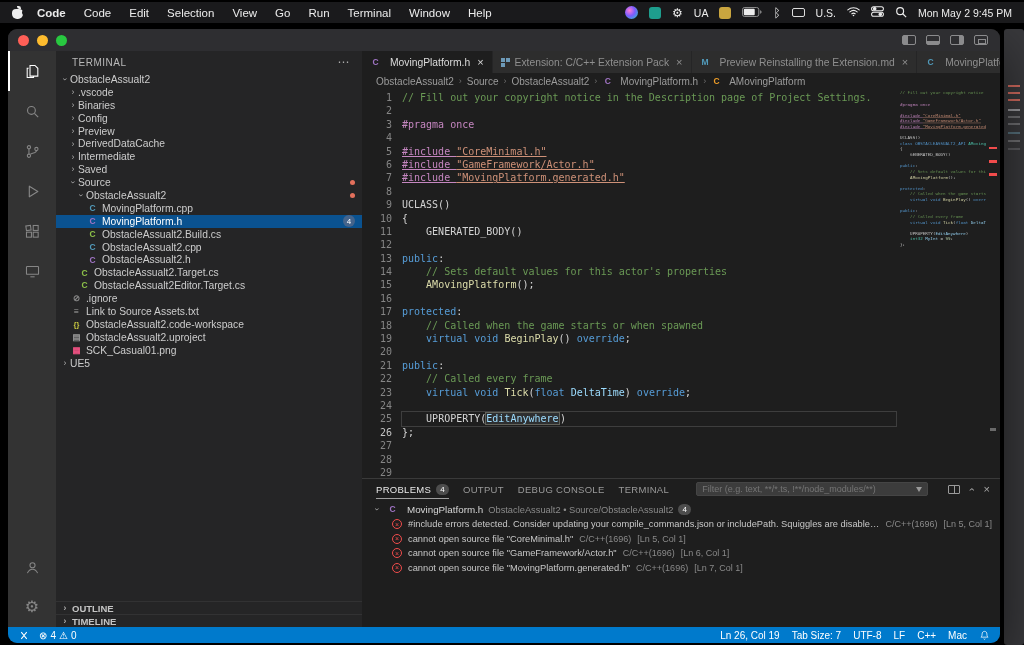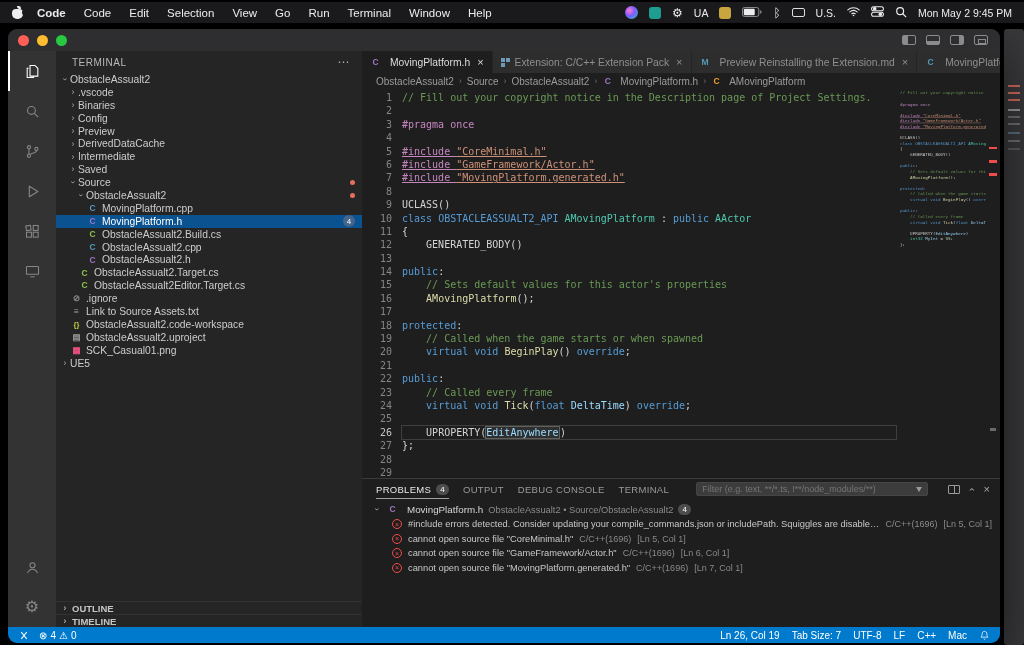--- a/index.html
+++ b/index.html
@@ -451,21 +451,20 @@
         <div class="code-lines" id="code-lines">
             <div class="cl"><span style="color: rgb(106, 153, 85);">// Fill out your copyright notice in the Description page of Project Settings.</span></div>
             <div class="cl"></div>
             <div class="cl"><span style="color: rgb(197, 134, 192);">#pragma once</span></div>
             <div class="cl"></div>
             <div class="cl"><span class="sq" style="color: rgb(197, 134, 192);">#include </span><span class="sq" style="color: rgb(206, 145, 120);">"CoreMinimal.h"</span></div>
             <div class="cl"><span class="sq" style="color: rgb(197, 134, 192);">#include </span><span class="sq" style="color: rgb(206, 145, 120);">"GameFramework/Actor.h"</span></div>
             <div class="cl"><span class="sq" style="color: rgb(197, 134, 192);">#include </span><span class="sq" style="color: rgb(206, 145, 120);">"MovingPlatform.generated.h"</span></div>
             <div class="cl"></div>
             <div class="cl"><span style="color: rgb(212, 212, 212);">UCLASS()</span></div>
-            <div class="cl"><span style="color: rgb(86, 156, 214);">class </span><span style="color: rgb(86, 156, 214);">OBSTACLEASSUALT2_API </span><span style="color: rgb(78, 201, 176);">AMovingPlatform</span><span style="color: rgb(212, 212, 212);"> : </span><span style="color: rgb(86, 156, 214);">public </span><span style="color: rgb(78, 201, 176);">AActor</span></div>
             <div class="cl"><span style="color: rgb(212, 212, 212);">{</span></div>
             <div class="cl"><span style="color: rgb(212, 212, 212);">    GENERATED_BODY()</span></div>
             <div class="cl"></div>
             <div class="cl"><span style="color: rgb(86, 156, 214);">public</span><span style="color: rgb(212, 212, 212);">:</span></div>
             <div class="cl"><span style="color: rgb(212, 212, 212);">    </span><span style="color: rgb(106, 153, 85);">// Sets default values for this actor's properties</span></div>
             <div class="cl"><span style="color: rgb(212, 212, 212);">    </span><span style="color: rgb(220, 220, 170);">AMovingPlatform</span><span style="color: rgb(212, 212, 212);">();</span></div>
             <div class="cl"></div>
             <div class="cl"><span style="color: rgb(86, 156, 214);">protected</span><span style="color: rgb(212, 212, 212);">:</span></div>
             <div class="cl"><span style="color: rgb(212, 212, 212);">    </span><span style="color: rgb(106, 153, 85);">// Called when the game starts or when spawned</span></div>
             <div class="cl"><span style="color: rgb(212, 212, 212);">    </span><span style="color: rgb(86, 156, 214);">virtual </span><span style="color: rgb(86, 156, 214);">void </span><span style="color: rgb(220, 220, 170);">BeginPlay</span><span style="color: rgb(212, 212, 212);">() </span><span style="color: rgb(86, 156, 214);">override</span><span style="color: rgb(212, 212, 212);">;</span></div>

